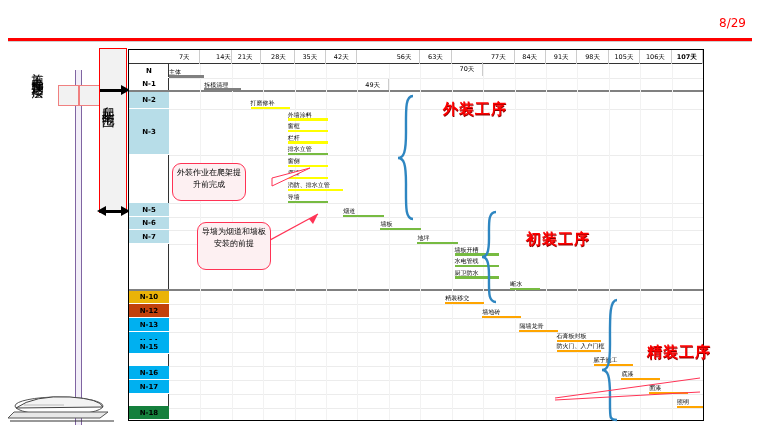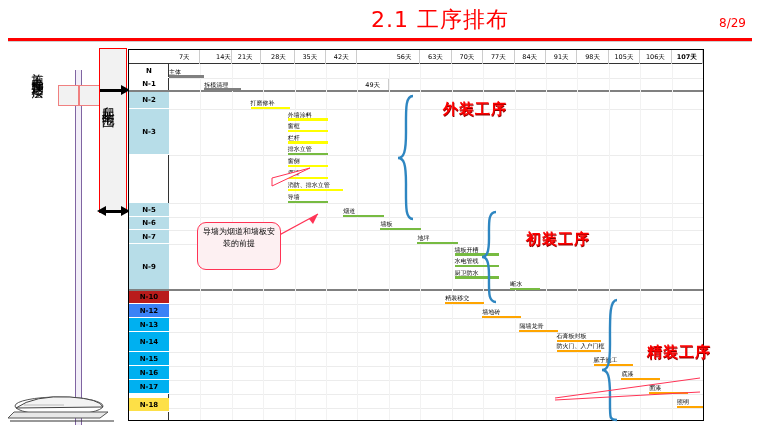--- a/index.html
+++ b/index.html
@@ -85,21 +85,20 @@
 
   svg{position:absolute;left:0;top:0;overflow:visible;pointer-events:none;}
   .decor{position:absolute;left:4px;top:392px;width:120px;height:36px;}
 </style>
 </head>
 <body>
 
 <div class="slide">
 
   <div class="header">
-    <div class="title">2.1  工序排布</div>
     <div class="pagenum">8/29</div>
     <div class="hrule"></div>
     <div class="hrule2"></div>
   </div>
 
   <div class="vlabel" id="v-elevator">施工电梯到达楼层</div>
   <div class="purpleline"></div>
   <div class="smallbox-a"></div>
   <div class="smallbox-b"></div>
   <div class="climbbox"></div>
@@ -129,46 +128,45 @@
     <div class="ghead" id="gantt-head">
         <div class="cell" style="left: 40px; width: 31.4118px;">7天</div>
         <div class="cell" style="left: 71.4118px; width: 31.4118px; text-align: right;">14天</div>
         <div class="cell" style="left: 101px; width: 31.4118px;">21天</div>
         <div class="cell" style="left: 134.235px; width: 31.4118px;">28天</div>
         <div class="cell" style="left: 165.647px; width: 31.4118px;">35天</div>
         <div class="cell" style="left: 197.059px; width: 31.4118px;">42天</div>
         <div class="cell" style="left: 228.471px; width: 31.4118px; margin-top: 28px;">49天</div>
         <div class="cell" style="left: 259.882px; width: 31.4118px;">56天</div>
         <div class="cell" style="left: 291.294px; width: 31.4118px;">63天</div>
-        <div class="cell" style="left: 322.706px; width: 31.4118px;">70天</div>
+        <div class="cell" style="left: 322.706px; width: 31.4118px; margin-top: 12px;">70天</div>
         <div class="cell" style="left: 354.118px; width: 31.4118px;">77天</div>
         <div class="cell" style="left: 385.529px; width: 31.4118px;">84天</div>
         <div class="cell" style="left: 416.941px; width: 31.4118px;">91天</div>
         <div class="cell" style="left: 448.353px; width: 31.4118px;">98天</div>
         <div class="cell" style="left: 479.765px; width: 31.4118px;">105天</div>
         <div class="cell" style="left: 511.176px; width: 31.4118px;">106天</div>
         <div class="cell" style="left: 542.588px; width: 31.4118px; font-weight: bold;">107天</div>
       </div>
     <div class="rowlabelcol" id="gantt-rows">
         <div class="rowlab" style="top: 0px; height: 14px;">N</div>
         <div class="rowlab" style="top: 14px; height: 13px;">N-1</div>
         <div class="rowlab" style="top: 27px; height: 18px; background: rgb(183, 221, 232);">N-2</div>
         <div class="rowlab" style="top: 45px; height: 46px; background: rgb(183, 221, 232);">N-3</div>
         <div class="rowlab" style="top: 139px; height: 14px; background: rgb(183, 221, 232);">N-5</div>
         <div class="rowlab" style="top: 153px; height: 13px; background: rgb(183, 221, 232);">N-6</div>
         <div class="rowlab" style="top: 166px; height: 14px; background: rgb(183, 221, 232);">N-7</div>
-        <div class="rowlab" style="top: 180px; height: 46px; background: rgb(183, 221, 232);">N-9</div>
-        <div class="rowlab" style="top: 226px; height: 14px; background: #b91c1c;">N-10</div>
-        <div class="rowlab" style="top: 240px; height: 14px; background: #3b82f6;">N-12</div>
+        <div class="rowlab" style="top: 226px; height: 14px; background: #eab308;">N-10</div>
+        <div class="rowlab" style="top: 240px; height: 14px; background: #c2410c;">N-12</div>
         <div class="rowlab" style="top: 254px; height: 14px; background: rgb(0, 176, 240);">N-13</div>
         <div class="rowlab" style="top: 268px; height: 20px; background: rgb(0, 176, 240);">N-14</div>
-        <div class="rowlab" style="top: 288px; height: 14px; background: rgb(0, 176, 240);">N-15</div>
+        <div class="rowlab" style="top: 276px; height: 14px; background: rgb(0, 176, 240);">N-15</div>
         <div class="rowlab" style="top: 302px; height: 14px; background: rgb(0, 176, 240);">N-16</div>
         <div class="rowlab" style="top: 316px; height: 14px; background: rgb(0, 176, 240);">N-17</div>
-        <div class="rowlab" style="top: 334px; height: 14px; background: #fde047;">N-18</div>
+        <div class="rowlab" style="top: 342px; height: 14px; background: #15803d;">N-18</div>
       </div>
     <div id="gantt-bands">
         <div style="position: absolute; left: 0px; width: 40px; top: 41px; height: 18px;"></div>
         <div style="position: absolute; left: 0px; width: 40px; top: 59px; height: 46px;"></div>
         <div style="position: absolute; left: 0px; width: 40px; top: 105px; height: 48px;"></div>
         <div style="position: absolute; left: 0px; width: 40px; top: 153px; height: 14px;"></div>
         <div style="position: absolute; left: 0px; width: 40px; top: 167px; height: 13px;"></div>
         <div style="position: absolute; left: 0px; width: 40px; top: 180px; height: 14px;"></div>
         <div style="position: absolute; left: 0px; width: 40px; top: 194px; height: 46px;"></div>
       </div>
@@ -331,15 +329,16 @@
   <div class="phase" id="phase-finish" style="left:647px;top:343px;">精装工序</div>
 
   <svg width="760" height="431">
     <path d="M272 178 L310 168 L272 186 Z" fill="#fff" stroke="#ff3355" stroke-width="1"></path>
     <line x1="248" y1="252" x2="318" y2="214" stroke="#ff3355" stroke-width="1.2"></line>
     <path d="M318 214 L309 219 L313 224 Z" fill="#ff3355"></path>
     <line x1="555" y1="398" x2="700" y2="378" stroke="#ff3355" stroke-width="1"></line>
     <line x1="555" y1="400" x2="700" y2="392" stroke="#ff3355" stroke-width="1"></line>
   </svg>
 
-  <div class="callout" style="left:197px;top:222px;width:84px;height:48px;">导墙为烟道和墙板安装的前提</div>
+  <div class="callout" style="left:172px;top:163px;width:74px;height:38px;">外装作业在爬架提升前完成</div>
+  <div class="callout" style="left:197px;top:222px;width:74px;height:48px;">导墙为烟道和墙板安装的前提</div>
 
 </div>
 
 </body></html>

